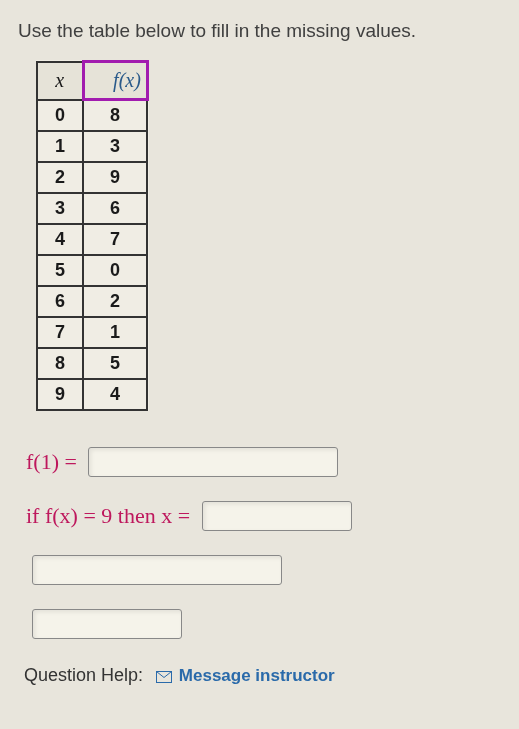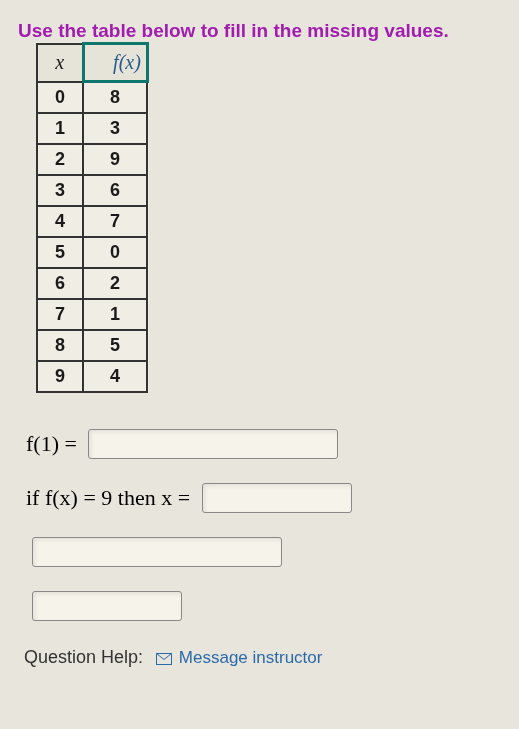--- a/index.html
+++ b/index.html
@@ -11,22 +11,23 @@
       width: 519px;
       height: 729px;
       background: #e8e5dc;
       font-family: Arial, Helvetica, sans-serif;
       padding: 20px 18px;
       color: #1a1a1a;
       position: relative;
     }
     .instruction {
       font-size: 19px;
-      font-weight: bold;
-      color: #a21caf;
+      font-weight: normal;
+      color: #404040;
+      margin-bottom: 18px;
     }
     table.data-table {
       border-collapse: collapse;
       margin-left: 18px;
       margin-bottom: 36px;
       background: #f0ede4;
     }
     table.data-table th, table.data-table td {
       border: 2px solid #333;
       text-align: center;
@@ -36,37 +37,37 @@
     }
     table.data-table th {
       background: #e6e3d8;
       font-style: italic;
       font-family: 'Times New Roman', serif;
       font-weight: normal;
       font-size: 20px;
       padding: 6px 0;
     }
     table.data-table th.fx {
-      border: 3px solid #0f766e;
+      border: 3px solid #a21caf;
       color: #2a5a8a;
       padding-left: 24px;
     }
     table.data-table th:first-child { width: 46px; }
     table.data-table th:last-child { width: 64px; }
     .question-row {
       margin: 24px 0 0 8px;
       display: flex;
       align-items: center;
       flex-wrap: wrap;
     }
     .math {
       font-family: 'Times New Roman', serif;
       font-size: 22px;
       font-style: italic;
-      color: #000000;
+      color: #be185d;
       white-space: pre;
     }
     .math .plain {
       font-style: normal;
     }
     .math sup {
       font-size: 13px;
       vertical-align: super;
     }
     .answer-box {
@@ -82,20 +83,21 @@
     .help-row {
       margin-top: 26px;
       margin-left: 6px;
       font-size: 18px;
       color: #333;
     }
     .help-link {
       color: #2a6aaa;
       font-size: 17px;
       margin-left: 8px;
+      font-weight: bold;
     }
     .mail-icon {
       display: inline-block;
       vertical-align: -2px;
       margin-right: 2px;
     }
   </style>
 </head>
 <body>
 

